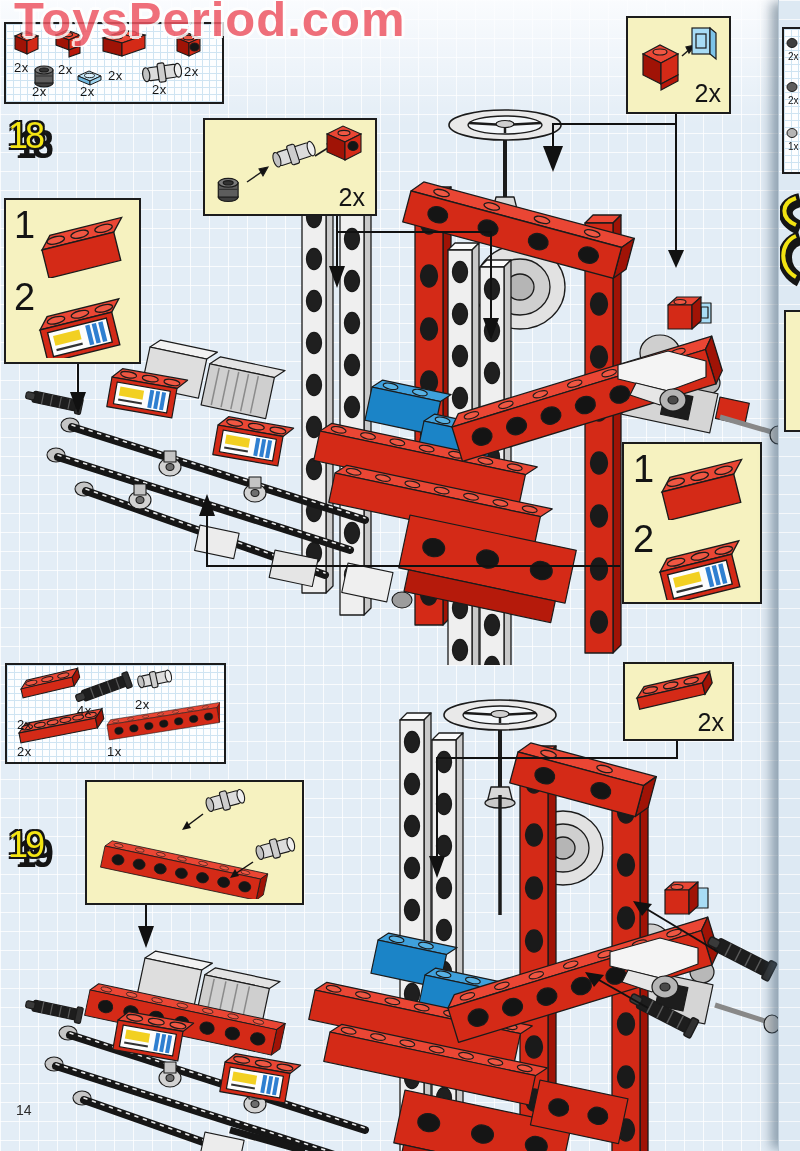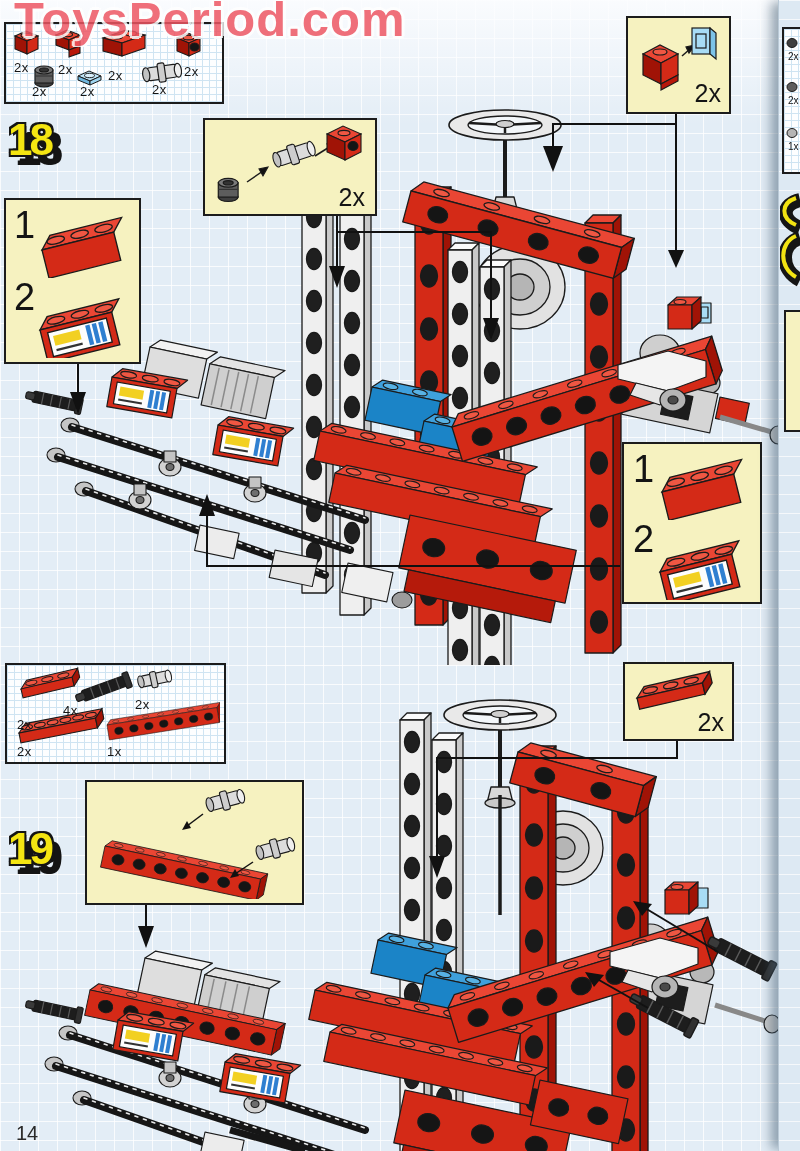--- a/index.html
+++ b/index.html
@@ -11,29 +11,29 @@
   .top-fade{position:absolute;left:0;top:0;width:778px;height:125px;
     background:linear-gradient(rgba(252,253,255,.92),rgba(252,253,255,0));z-index:1;}
   .pbox{position:absolute;border:2px solid #1c1c1c;background-color:#fdfeff;
     background-image:linear-gradient(#cfe4f2 1px,transparent 1px),
                      linear-gradient(90deg,#cfe4f2 1px,transparent 1px);
     background-size:7px 7px;z-index:4;}
   .ybox{position:absolute;border:2px solid #1c1c1c;background:#f6f2c0;z-index:4;}
   .qty{position:absolute;font-size:13px;color:#141414;letter-spacing:.5px;z-index:5;}
   .qty-lg{position:absolute;font-size:25px;color:#141414;z-index:5;}
   .numlabel{position:absolute;font-size:38px;font-weight:400;color:#141414;line-height:1;z-index:5;}
-  .stepnum{position:absolute;font-size:44px;font-weight:bold;letter-spacing:-3px;line-height:1;
+  .stepnum{position:absolute;font-size:36px;font-weight:normal;letter-spacing:-3px;line-height:1;
     color:#f4e512;z-index:4;
     text-shadow:-2px -2px 0 #141414,2px -2px 0 #141414,-2px 2px 0 #141414,2px 2px 0 #141414,
       9px 10px 0 #141414,7px 10px 0 #141414,9px 8px 0 #141414;}
   .wm{position:absolute;left:14px;top:-9px;width:790px;overflow:hidden;white-space:nowrap;
     font-size:49px;font-weight:bold;letter-spacing:1px;color:#ee5562;opacity:.84;z-index:20;
     text-shadow:-2px -2px 0 #fff,2px -2px 0 #fff,-2px 2px 0 #fff,2px 2px 0 #fff,
       0 -3px 0 #fff,0 3px 0 #fff,-3px 0 0 #fff,3px 0 0 #fff;}
-  .pagenum{position:absolute;left:16px;top:1102px;font-size:20px;color:#2a2a2a;z-index:5;margin-top:20px;}
+  .pagenum{position:absolute;left:16px;top:1102px;font-size:14px;color:#2a2a2a;z-index:5;}
   .scene{position:absolute;z-index:2;}
   .ico{position:absolute;z-index:5;}
   .page-edge{position:absolute;right:0;top:0;width:21px;height:1151px;z-index:8;
     background-color:#dde9f3;
     background-image:linear-gradient(rgba(255,255,255,.7) 1px,transparent 1px);
     background-size:19px 19px;
     box-shadow:-9px 0 12px -2px rgba(70,95,115,.55);
     border-left:1px solid #b9c9d6;}
   .edge-pbox{position:absolute;left:3px;top:27px;width:18px;height:143px;
     border:2px solid #1c1c1c;border-right:none;background-color:#fdfeff;
@@ -614,21 +614,21 @@
             <ellipse cx="48" cy="-4" rx="5.5" ry="2.3"></ellipse>
           <ellipse cx="61" cy="-4" rx="5.5" ry="2.3"></ellipse>
             <ellipse cx="74" cy="-4" rx="5.5" ry="2.3"></ellipse>
         </g>
       </g>
       <g>
           <use href="#lbeam8" transform="translate(100,60) rotate(-9) scale(0.42)"></use>
         </g>
     </svg>
     <span class="qty" style="left:10px;top:52px">2x</span>
-    <span class="qty" style="left:56px;top:38px">4x</span>
+    <span class="qty" style="left:70px;top:38px">4x</span>
     <span class="qty" style="left:128px;top:32px">2x</span>
     <span class="qty" style="left:10px;top:79px">2x</span>
     <span class="qty" style="left:100px;top:79px">1x</span>
   </div>
 
   <div class="ybox" style="left:623px;top:662px;width:107px;height:75px">
     <svg class="ico" style="left:0;top:0" width="103" height="71" viewBox="0 0 103 71">
       <use href="#rplate3" transform="translate(12,34) rotate(-13) scale(1.05)"></use>
     </svg>
     <span class="qty-lg" style="right:8px;bottom:2px">2x</span>

